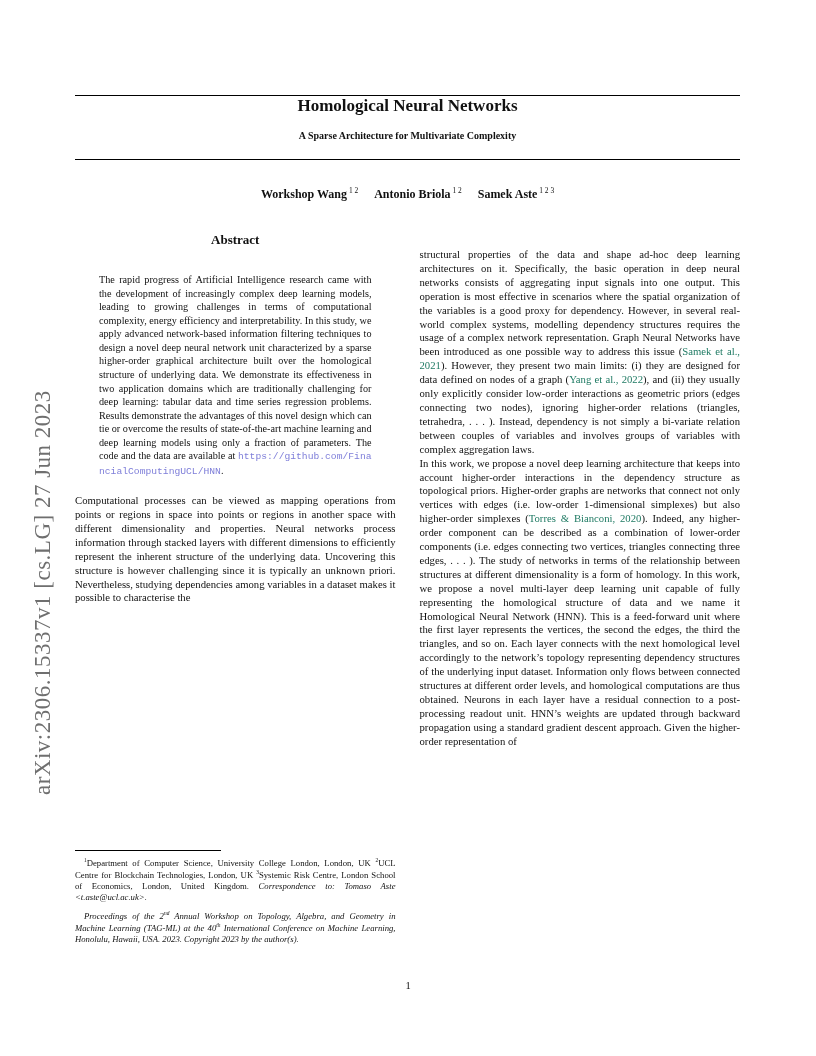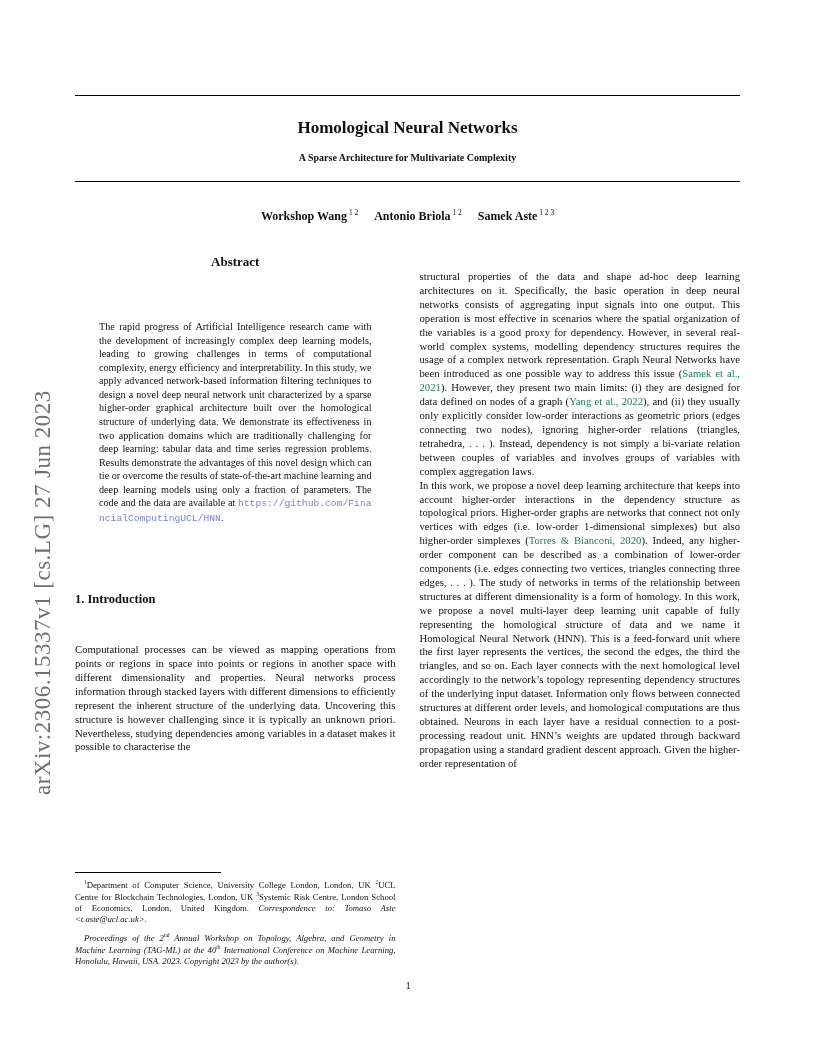--- a/index.html
+++ b/index.html
@@ -22,21 +22,20 @@
     color:var(--watermark,#6f6f6f);
   }
   .content{
     position:absolute;
     left:75px;right:76px;top:0;
   }
   .rule{border-top:1.6px solid #000;height:0;}
   .rule-top{margin-top:95px;}
   .rule-mid{margin-top:18px;}
   .title{
-    margin-top:22px;
     text-align:center;
     font-size:17px;
     font-weight:bold;
   }
   .subtitle{
     margin-top:14px;
     text-align:center;
     font-size:10px;
     font-weight:bold;
   }
@@ -46,29 +45,29 @@
     font-size:12px;
   }
   .columns{
     margin-top:28px;
     display:flex;
     gap:24px;
     height:715px;
     overflow:hidden;
   }
   .col{flex:1 1 0;min-width:0;}
-  .col-left{display:flex;flex-direction:column;gap:36px;}
+  .col-left{display:flex;flex-direction:column;}
   .abstract-heading{
     text-align:center;
     font-size:13px;
     font-weight:bold;
     margin:2px 0 10px 0;
   }
   .abstract-body{
-    margin:4px 24px;
+    margin:15px 24px;
     font-size:10.2px;
     line-height:1.33;
     text-align:justify;
   }
   .section-heading{
     margin-top:26px;
     font-size:12.5px;
     font-weight:bold;
   }
   .body-par{
@@ -136,21 +135,20 @@
     <div class="authors"><span class="seg-bold">Workshop Wang</span><span class="seg-sup"> 1 2</span><span class="seg-spacer"></span><span class="seg-bold">Antonio Briola</span><span class="seg-sup"> 1 2</span><span class="seg-spacer"></span><span class="seg-bold">Samek Aste</span><span class="seg-sup"> 1 2 3</span></div>
 
     <div class="columns">
 
       <div class="col col-left">
 
         <div class="abstract-heading">Abstract</div>
 
         <div class="abstract-body"><span class="seg-plain">The rapid progress of Artificial Intelligence research came with the development of increasingly complex deep learning models, leading to growing challenges in terms of computational complexity, energy efficiency and interpretability. In this study, we apply advanced network-based information filtering techniques to design a novel deep neural network unit characterized by a sparse higher-order graphical architecture built over the homological structure of underlying data. We demonstrate its effectiveness in two application domains which are traditionally challenging for deep learning: tabular data and time series regression problems. Results demonstrate the advantages of this novel design which can tie or overcome the results of state-of-the-art machine learning and deep learning models using only a fraction of parameters. The code and the data are available at </span><span class="seg-url">https://github.com/FinancialComputingUCL/HNN</span><span class="seg-plain">.</span></div>
 
-        <div class="section-heading">1. Introduction</div>
 
         <div class="body-par"><span class="seg-plain">Computational processes can be viewed as mapping operations from points or regions in space into points or regions in another space with different dimensionality and properties. Neural networks process information through stacked layers with different dimensions to efficiently represent the inherent structure of the underlying data. Uncovering this structure is however challenging since it is typically an unknown priori. Nevertheless, studying dependencies among variables in a dataset makes it possible to characterise the</span></div>
 
         <div class="footnotes">
           <div class="footnote-rule"></div>
           <p class="footnote"><span class="seg-sup">1</span><span class="seg-plain">Department of Computer Science, University College London, London, UK </span><span class="seg-sup">2</span><span class="seg-plain">UCL Centre for Blockchain Technologies, London, UK </span><span class="seg-sup">3</span><span class="seg-plain">Systemic Risk Centre, London School of Economics, London, United Kingdom. </span><span class="seg-italic">Correspondence to: Tomaso Aste &lt;t.aste@ucl.ac.uk&gt;.</span></p>
           <p class="footnote"><span class="seg-italic">Proceedings of the 2</span><span class="seg-supitalic">nd</span><span class="seg-italic"> Annual Workshop on Topology, Algebra, and Geometry in Machine Learning (TAG-ML) at the 40</span><span class="seg-supitalic">th</span><span class="seg-italic"> International Conference on Machine Learning, Honolulu, Hawaii, USA. 2023. Copyright 2023 by the author(s).</span></p>
         </div>
 
       </div>

